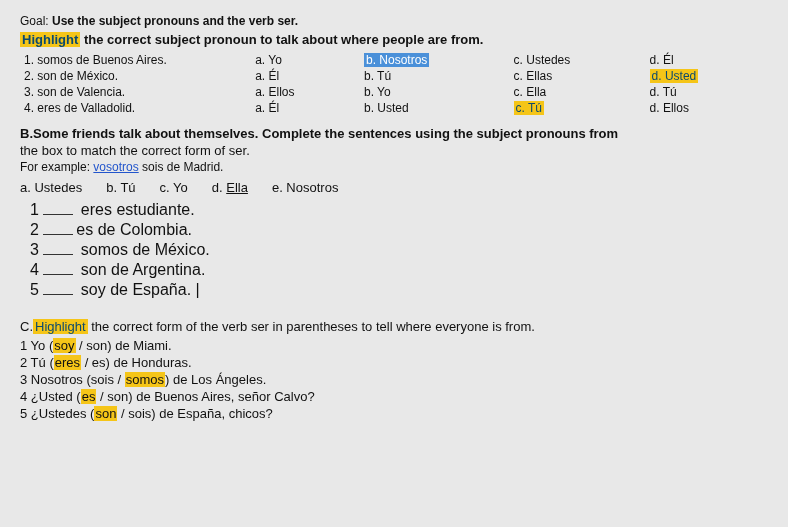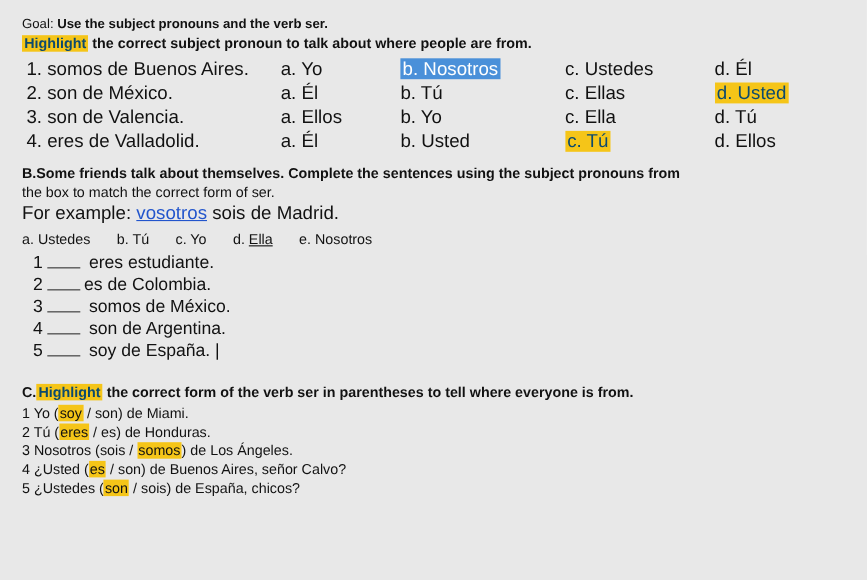--- a/index.html
+++ b/index.html
@@ -46,21 +46,21 @@
     .underline-text {
       text-decoration: underline;
     }
     table.exercise-a {
       border-collapse: collapse;
       width: 100%;
       margin-bottom: 2px;
     }
     table.exercise-a td {
       padding: 1px 4px;
-      font-size: 17px;
+      font-size: 12px;
       vertical-align: top;
     }
     .col-number { width: 170px; }
     .col-a { width: 80px; }
     .col-b { width: 110px; margin-top: 25px; }
     .col-c { width: 100px; }
     .col-d { width: 90px; }
 
     .section-b {
       margin-bottom: 10px;
@@ -68,21 +68,21 @@
     .section-b-title {
       font-weight: bold;
       font-size: 13px;
       margin-bottom: 2px;
     }
     .section-b-subtitle {
       font-size: 13px;
       margin-bottom: 2px;
     }
     .example-line {
-      font-size: 17px;
+      font-size: 12px;
       margin-bottom: 6px;
     }
     .example-line .underline-text {
       color: #2255cc;
     }
     .word-bank {
       display: flex;
       gap: 24px;
       margin-bottom: 6px;
       font-size: 13px;
@@ -99,21 +99,21 @@
     .blank {
       display: inline-block;
       width: 30px;
       border-bottom: 1px solid #333;
       margin-right: 3px;
     }
 
     .section-c {
     }
     .section-c-title {
-      font-weight: bold;
+      font-weight: normal;
       font-size: 13px;
       margin-bottom: 4px;
       margin-top: 20px;
     }
     .section-c-item {
       font-size: 13px;
       margin-bottom: 2px;
     }
     .highlight-word {
       background-color: #f5c518;

